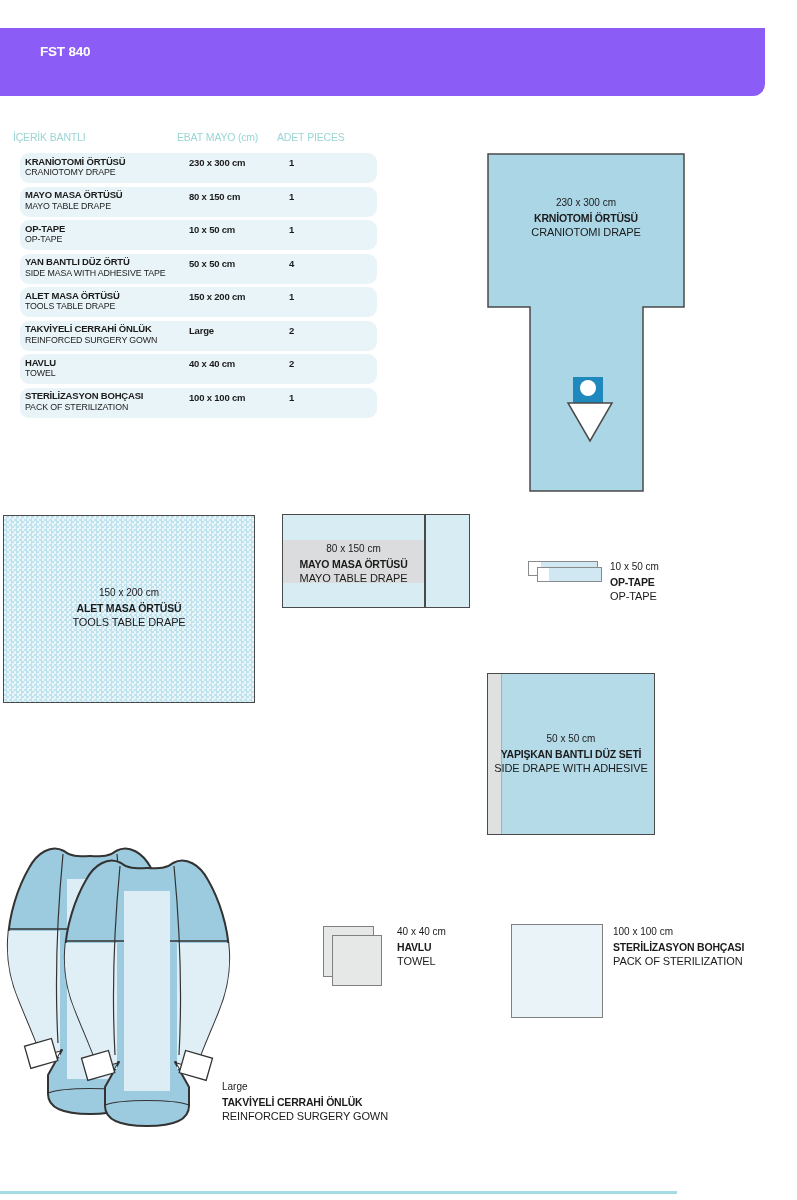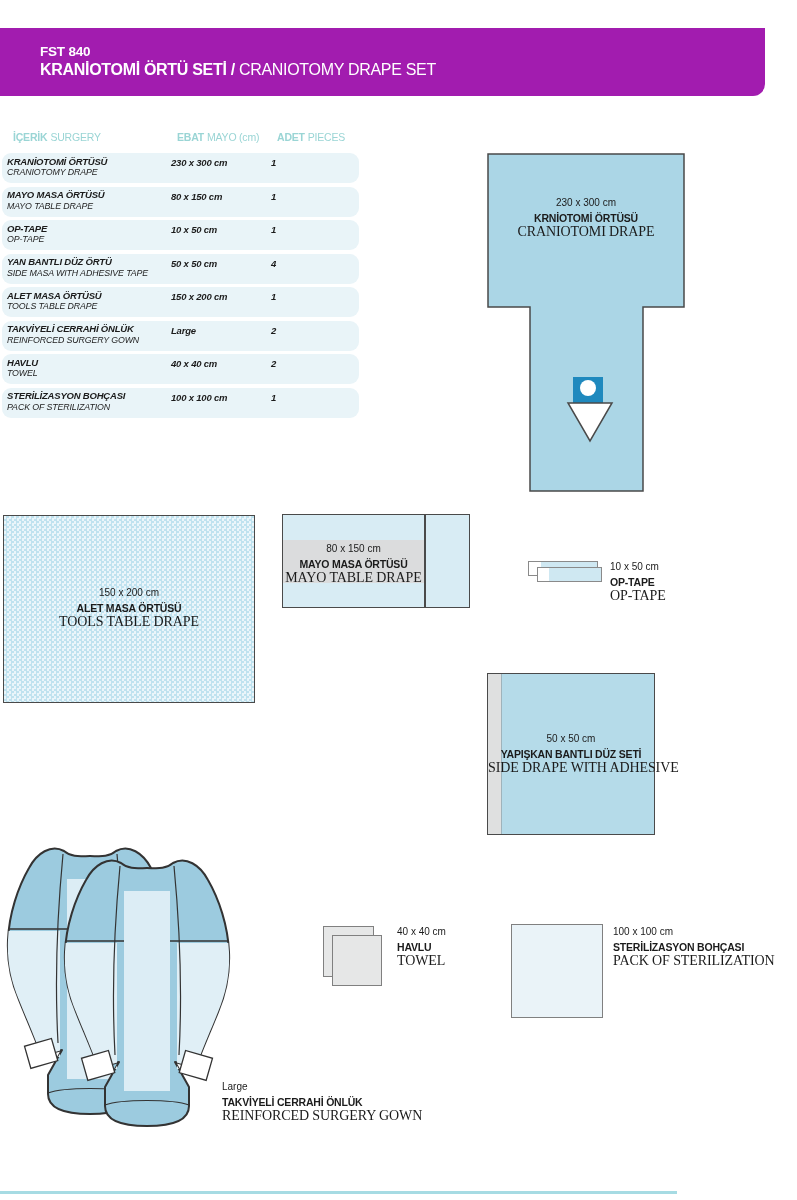--- a/index.html
+++ b/index.html
@@ -1,41 +1,41 @@
 <!DOCTYPE html>
 <html><head>
 <meta charset="utf-8">
 <style>
   html,body{margin:0;padding:0;background:#fff;}
   #page{position:relative;width:797px;height:1200px;background:#fff;overflow:hidden;
         font-family:"Liberation Sans","DejaVu Sans",sans-serif;color:#1b1b1b;}
   .abs{position:absolute;}
 
   
-  .hdr{left:0;top:28px;width:765px;height:68px;background:#a21caf;border-bottom-right-radius:12px;}
+  .hdr{left:0;top:28px;width:765px;height:68px;background:#8b5cf6;border-bottom-right-radius:12px;}
   .hdr .code{position:absolute;left:40px;top:16px;font-size:13.5px;font-weight:bold;color:#fff;letter-spacing:-0.2px;}
   .hdr .ttl{position:absolute;left:40px;top:33px;font-size:16px;color:#fff;letter-spacing:-0.3px;white-space:nowrap;}
   .hdr .ttl .tr{font-weight:bold;margin-right:4px;}
 
   
   .thead{top:131px;font-size:10.5px;color:#9AD5D5;letter-spacing:-0.2px;white-space:nowrap;}
-  .thead .b{font-weight:bold;margin-right:3px;}
-  .tbl{left:2px;top:153px;width:357px;font-style:italic;}
+  .thead .b{font-weight:normal;margin-right:3px;}
+  .tbl{left:20px;top:153px;width:357px;}
   .trow{position:relative;height:30px;margin-bottom:3.5px;background:#E9F4F8;border-radius:9px;}
   .trow .nm{position:absolute;left:5px;top:3.5px;line-height:10.5px;}
   .trow .nm .l1{font-size:9.5px;font-weight:bold;letter-spacing:-0.2px;white-space:nowrap;}
   .trow .nm .l2{font-size:8.8px;letter-spacing:-0.1px;white-space:nowrap;color:#222;}
   .trow .sz{position:absolute;left:169px;top:4px;font-size:9.5px;font-weight:bold;letter-spacing:-0.2px;}
   .trow .qt{position:absolute;left:269px;top:4px;font-size:9.5px;font-weight:bold;}
 
   
   .lbl{line-height:14.5px;white-space:nowrap;}
   .lbl .sz{font-size:10px;}
   .lbl .tr{font-size:10.5px;font-weight:bold;letter-spacing:-0.2px;}
-  .lbl .en{font-size:14px;letter-spacing:-0.1px;font-family:Liberation Serif, serif;}
+  .lbl .en{font-size:11px;letter-spacing:-0.1px;}
   .ctr{text-align:center;}
 
   
   .tools{left:3px;top:515px;width:252px;height:188px;border:1.5px solid #4a4a4a;box-sizing:border-box;
          background:repeating-conic-gradient(#BFE2EF 0 90deg,#EAF5FA 0 180deg);background-size:5px 5px;}
   .tools .lbl{position:absolute;left:0;top:70px;width:100%;}
   .mayo{left:282px;top:514px;width:188px;height:94px;background:#D8ECF4;border:1.5px solid #4a4a4a;box-sizing:border-box;}
   .mayo .band{position:absolute;left:0;top:25px;width:141px;height:43px;background:#DBDCDD;}
   .mayo .vline{position:absolute;left:141px;top:0;width:1.5px;height:100%;background:#4a4a4a;}
   .mayo .lbl{position:absolute;left:0;top:27px;width:141px;}
@@ -58,27 +58,24 @@
 
   .footer-line{left:0;top:1191px;width:677px;height:3px;background:#A6DBE3;}
 </style>
 </head>
 <body>
 
 <div id="page">
 
   <div class="abs hdr">
     <div class="code">FST 840</div>
-    <div class="ttl">
-      <span class="tr">KRANİOTOMİ ÖRTÜ SETİ /</span><span>CRANIOTOMY DRAPE SET</span>
-    </div>
   </div>
 
   <div class="abs thead" style="left:13px;">
-    <span class="b">İÇERİK</span><span>SURGERY</span>
+    <span class="b">İÇERİK</span><span>BANTLI</span>
   </div>
   <div class="abs thead" style="left:177px;">
     <span class="b">EBAT</span><span>MAYO (cm)</span>
   </div>
   <div class="abs thead" style="left:277px;text-align:right;">
     <span class="b">ADET</span><span>PIECES</span>
   </div>
 
   <div class="abs tbl">
     <div class="trow">

